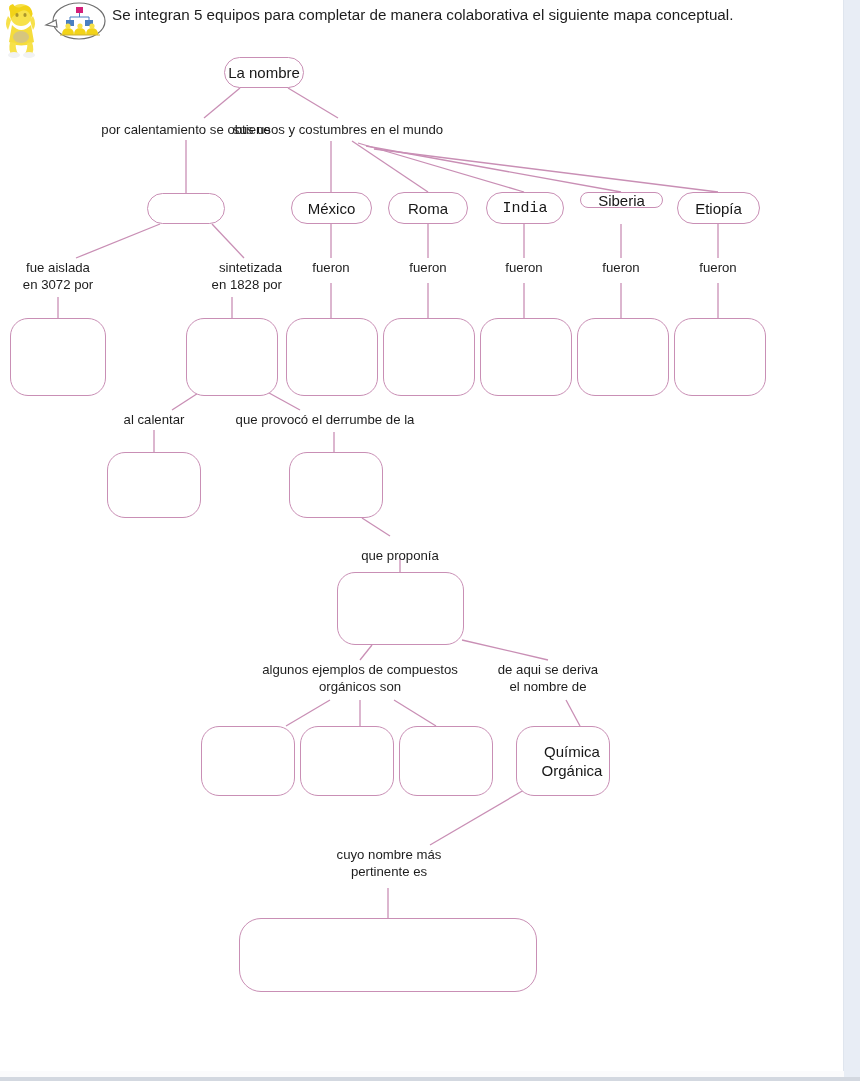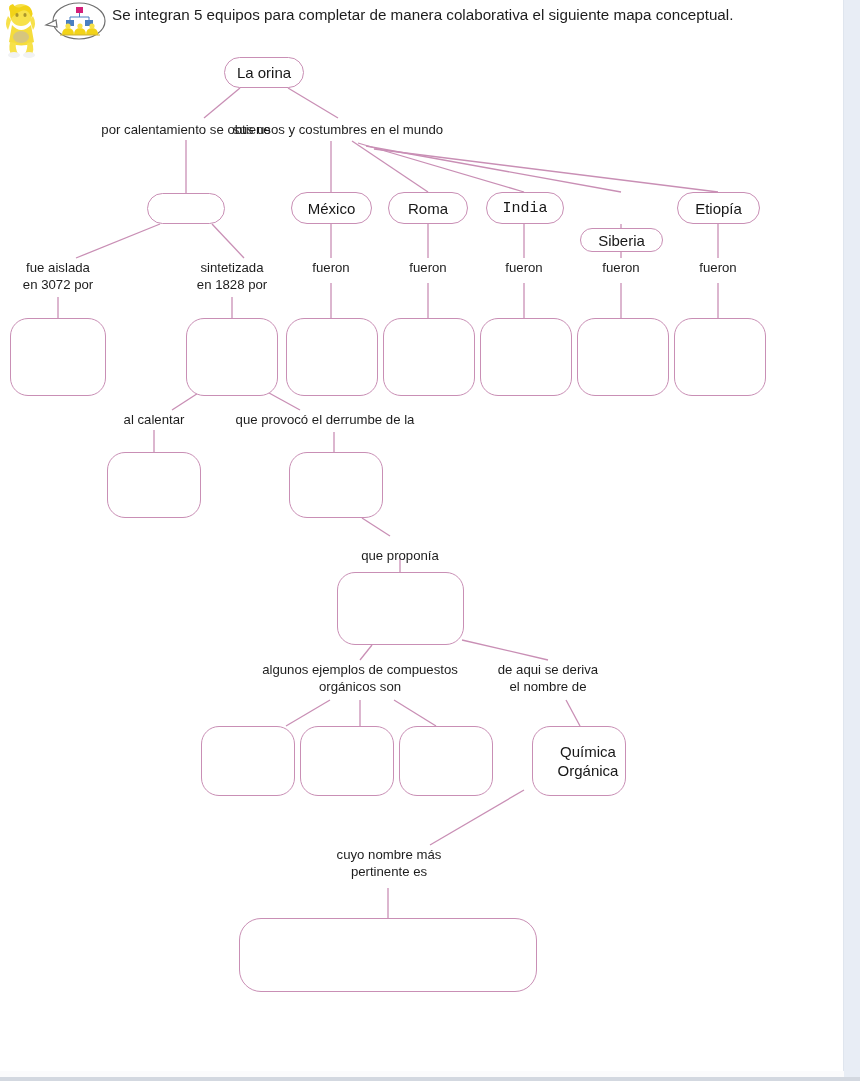--- a/index.html
+++ b/index.html
@@ -222,49 +222,49 @@
 
         <line x1="566" y1="700" x2="580" y2="726"></line>
 
         <line x1="524" y1="790" x2="430" y2="845"></line>
 
         <line x1="388" y1="888" x2="388" y2="918"></line>
       </g>
     </svg>
 
     <div class="node pill" style="left:224px; top:57px; width:80px; height:31px;">
-      <span>La orina</span>
+      <span>La nombre</span>
     </div>
 
     <div class="link-label" style="left:46px; top:121px; width:280px;">por calentamiento se obtiene</div>
     <div class="link-label" style="left:196px; top:121px; width:284px;">sus usos y costumbres en el mundo</div>
 
     <div class="node pill" style="left:147px; top:193px; width:78px; height:31px;">
       <span></span>
     </div>
 
     <div class="node pill" style="left:291px; top:192px; width:81px; height:32px;">
       <span>México</span>
     </div>
     <div class="node pill" style="left:388px; top:192px; width:80px; height:32px;">
       <span>Roma</span>
     </div>
     <div class="node pill" style="left:486px; top:192px; width:78px; height:32px;font-family:Liberation Mono, monospace;">
       <span>India</span>
     </div>
-    <div class="node pill" style="left:580px; top:192px; width:83px; height:24px;margin-top:36px;">
+    <div class="node pill" style="left:580px; top:192px; width:83px; height:16px;">
       <span>Siberia</span>
     </div>
     <div class="node pill" style="left:677px; top:192px; width:83px; height:32px;">
       <span>Etiopía</span>
     </div>
 
     <div class="link-label" style="left:8px; top:259px; width:100px;">fue aislada
 en 3072 por</div>
-    <div class="link-label" style="left:182px; top:259px; width:100px;">sintetizada
+    <div class="link-label" style="left:182px; top:259px; width:100px;text-align:right;">sintetizada
 en 1828 por</div>
     <div class="link-label" style="left:291px; top:259px; width:80px;">fueron</div>
     <div class="link-label" style="left:388px; top:259px; width:80px;">fueron</div>
     <div class="link-label" style="left:484px; top:259px; width:80px;">fueron</div>
     <div class="link-label" style="left:581px; top:259px; width:80px;">fueron</div>
     <div class="link-label" style="left:678px; top:259px; width:80px;">fueron</div>
 
     <div class="node rounded" style="left:10px; top:318px; width:96px; height:78px;">
       <span></span>
     </div>
@@ -310,21 +310,21 @@
 
     <div class="node rounded" style="left:201px; top:726px; width:94px; height:70px;">
       <span></span>
     </div>
     <div class="node rounded" style="left:300px; top:726px; width:94px; height:70px;">
       <span></span>
     </div>
     <div class="node rounded" style="left:399px; top:726px; width:94px; height:70px;">
       <span></span>
     </div>
-    <div class="node rounded" style="left:532px; top:726px; width:94px; height:70px;padding-left:18px;">
+    <div class="node rounded" style="left:516px; top:726px; width:94px; height:70px;padding-left:18px;">
       <span>Química
 Orgánica</span>
     </div>
 
     <div class="link-label" style="left:328px; top:846px; width:122px;">cuyo nombre más
 pertinente es</div>
 
     <div class="node rounded-lg" style="left:239px; top:918px; width:298px; height:74px;">
       <span></span>
     </div>

